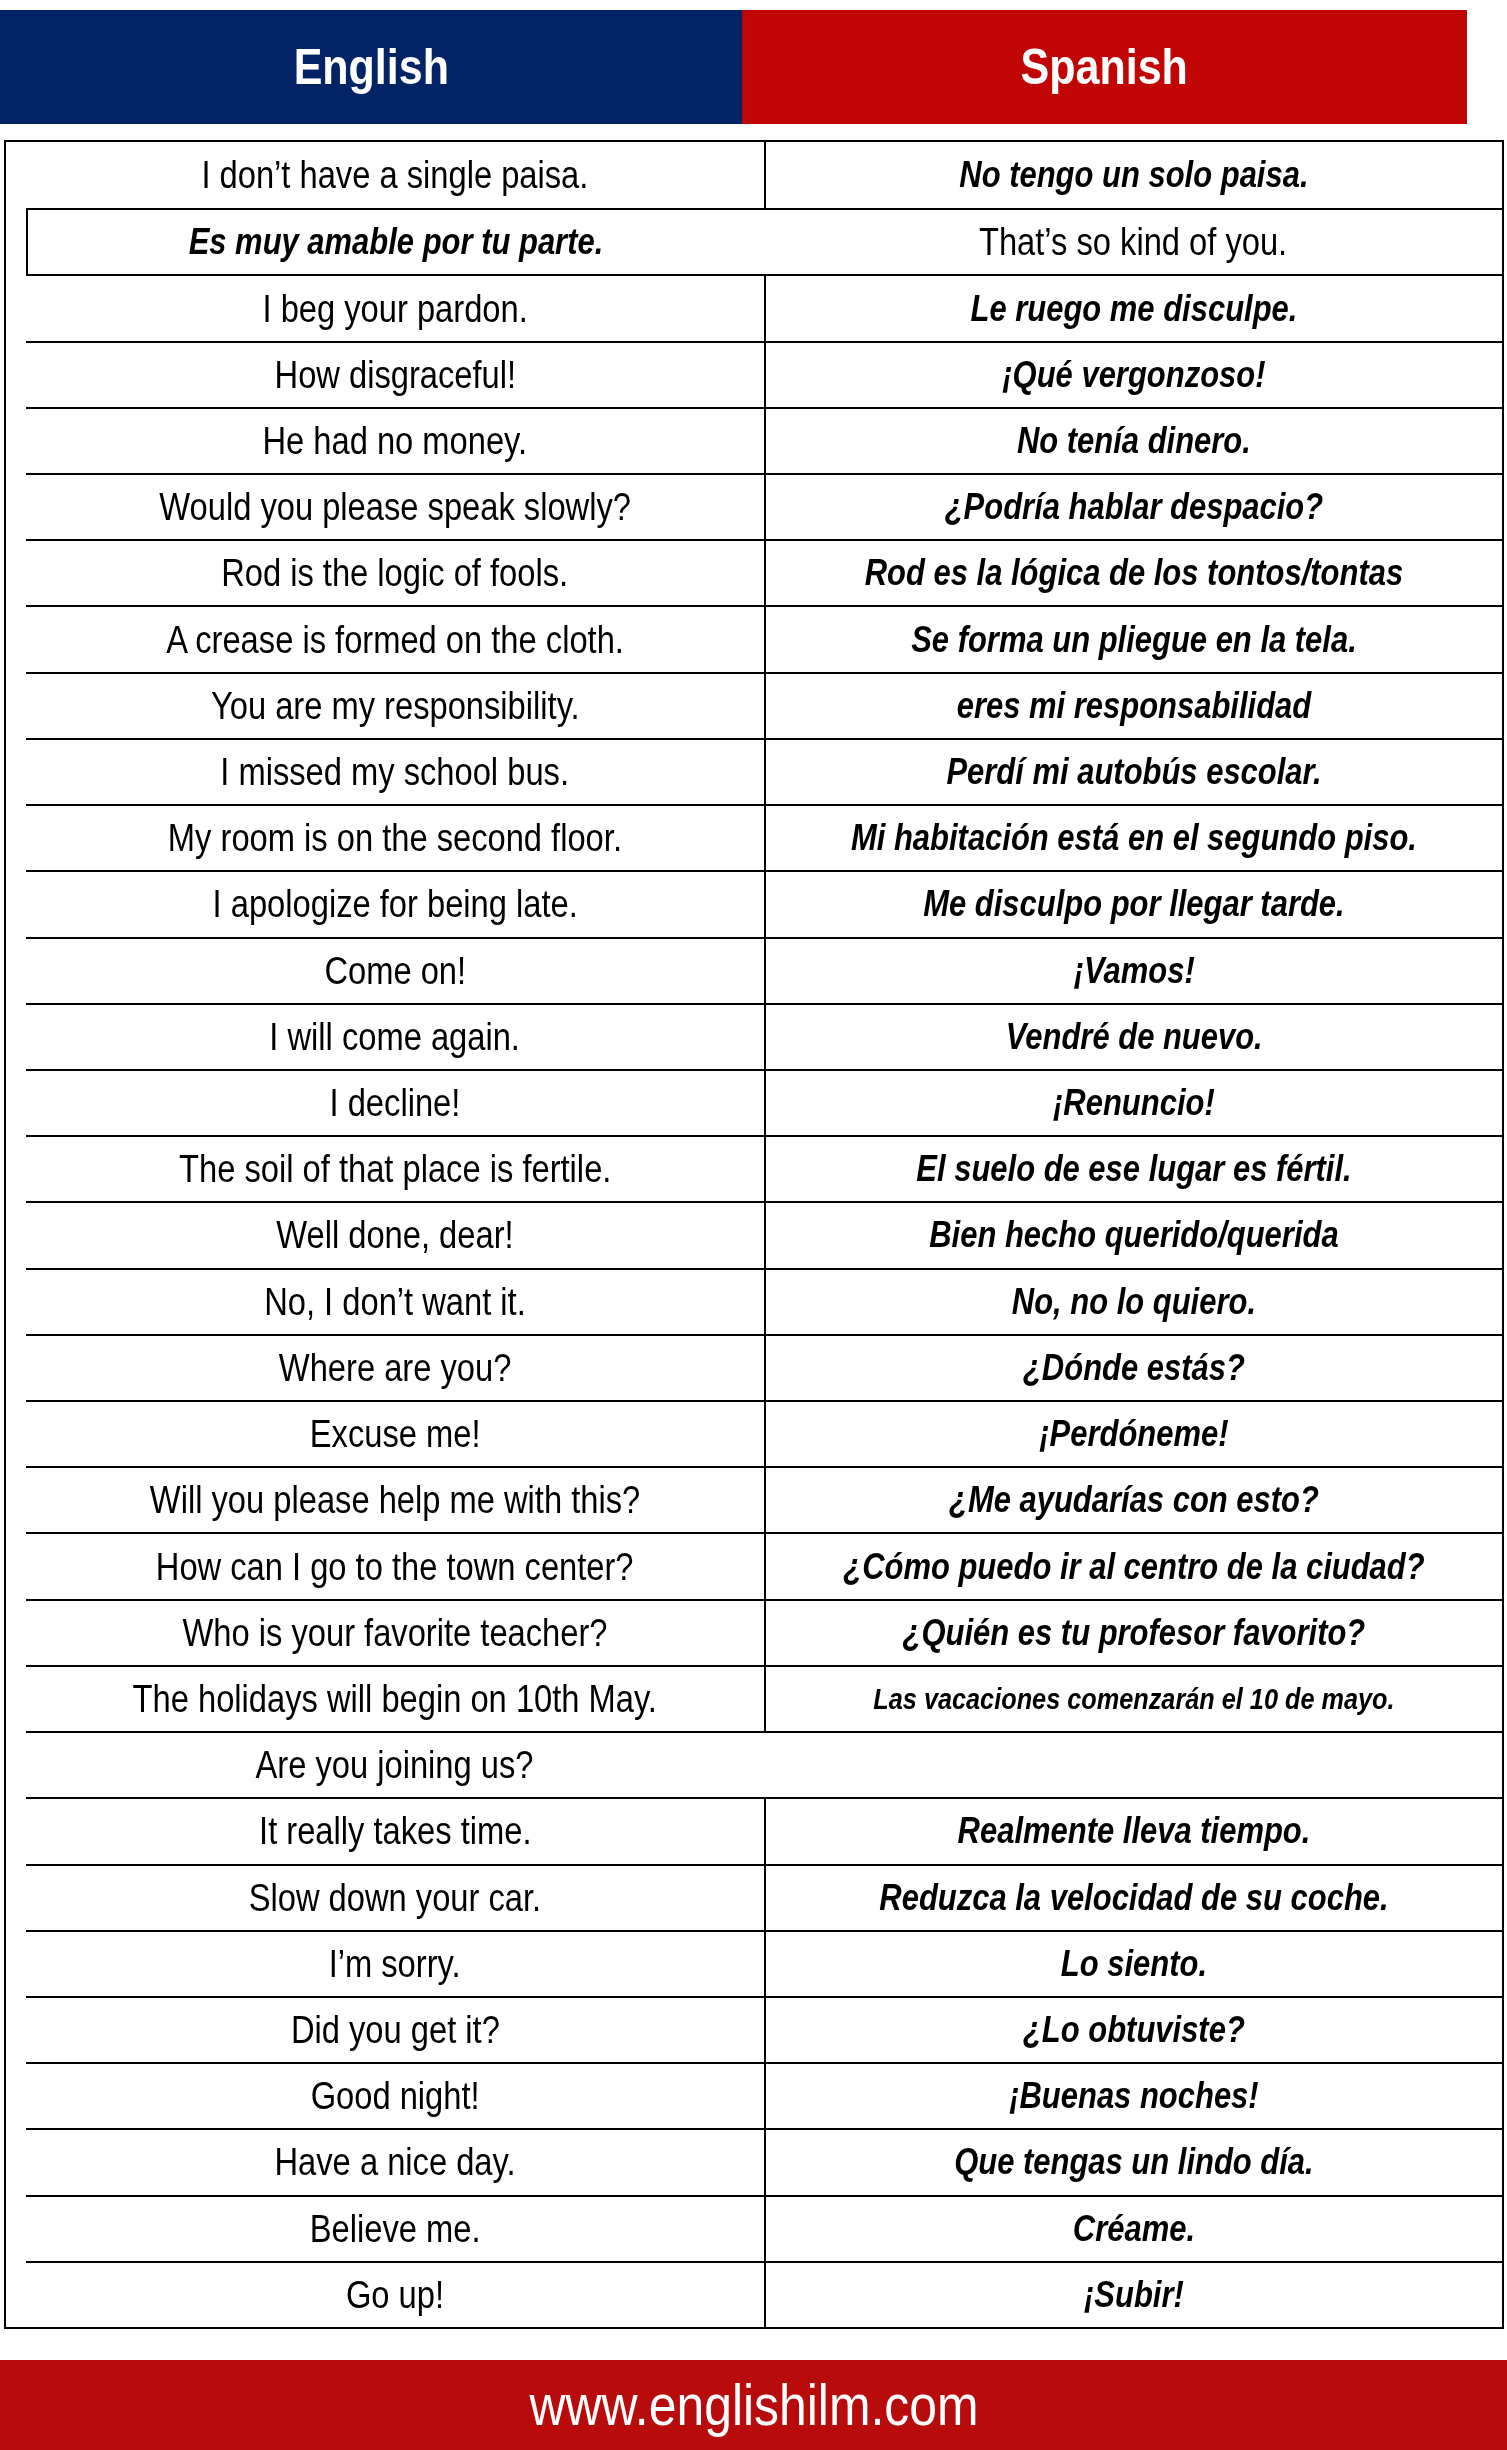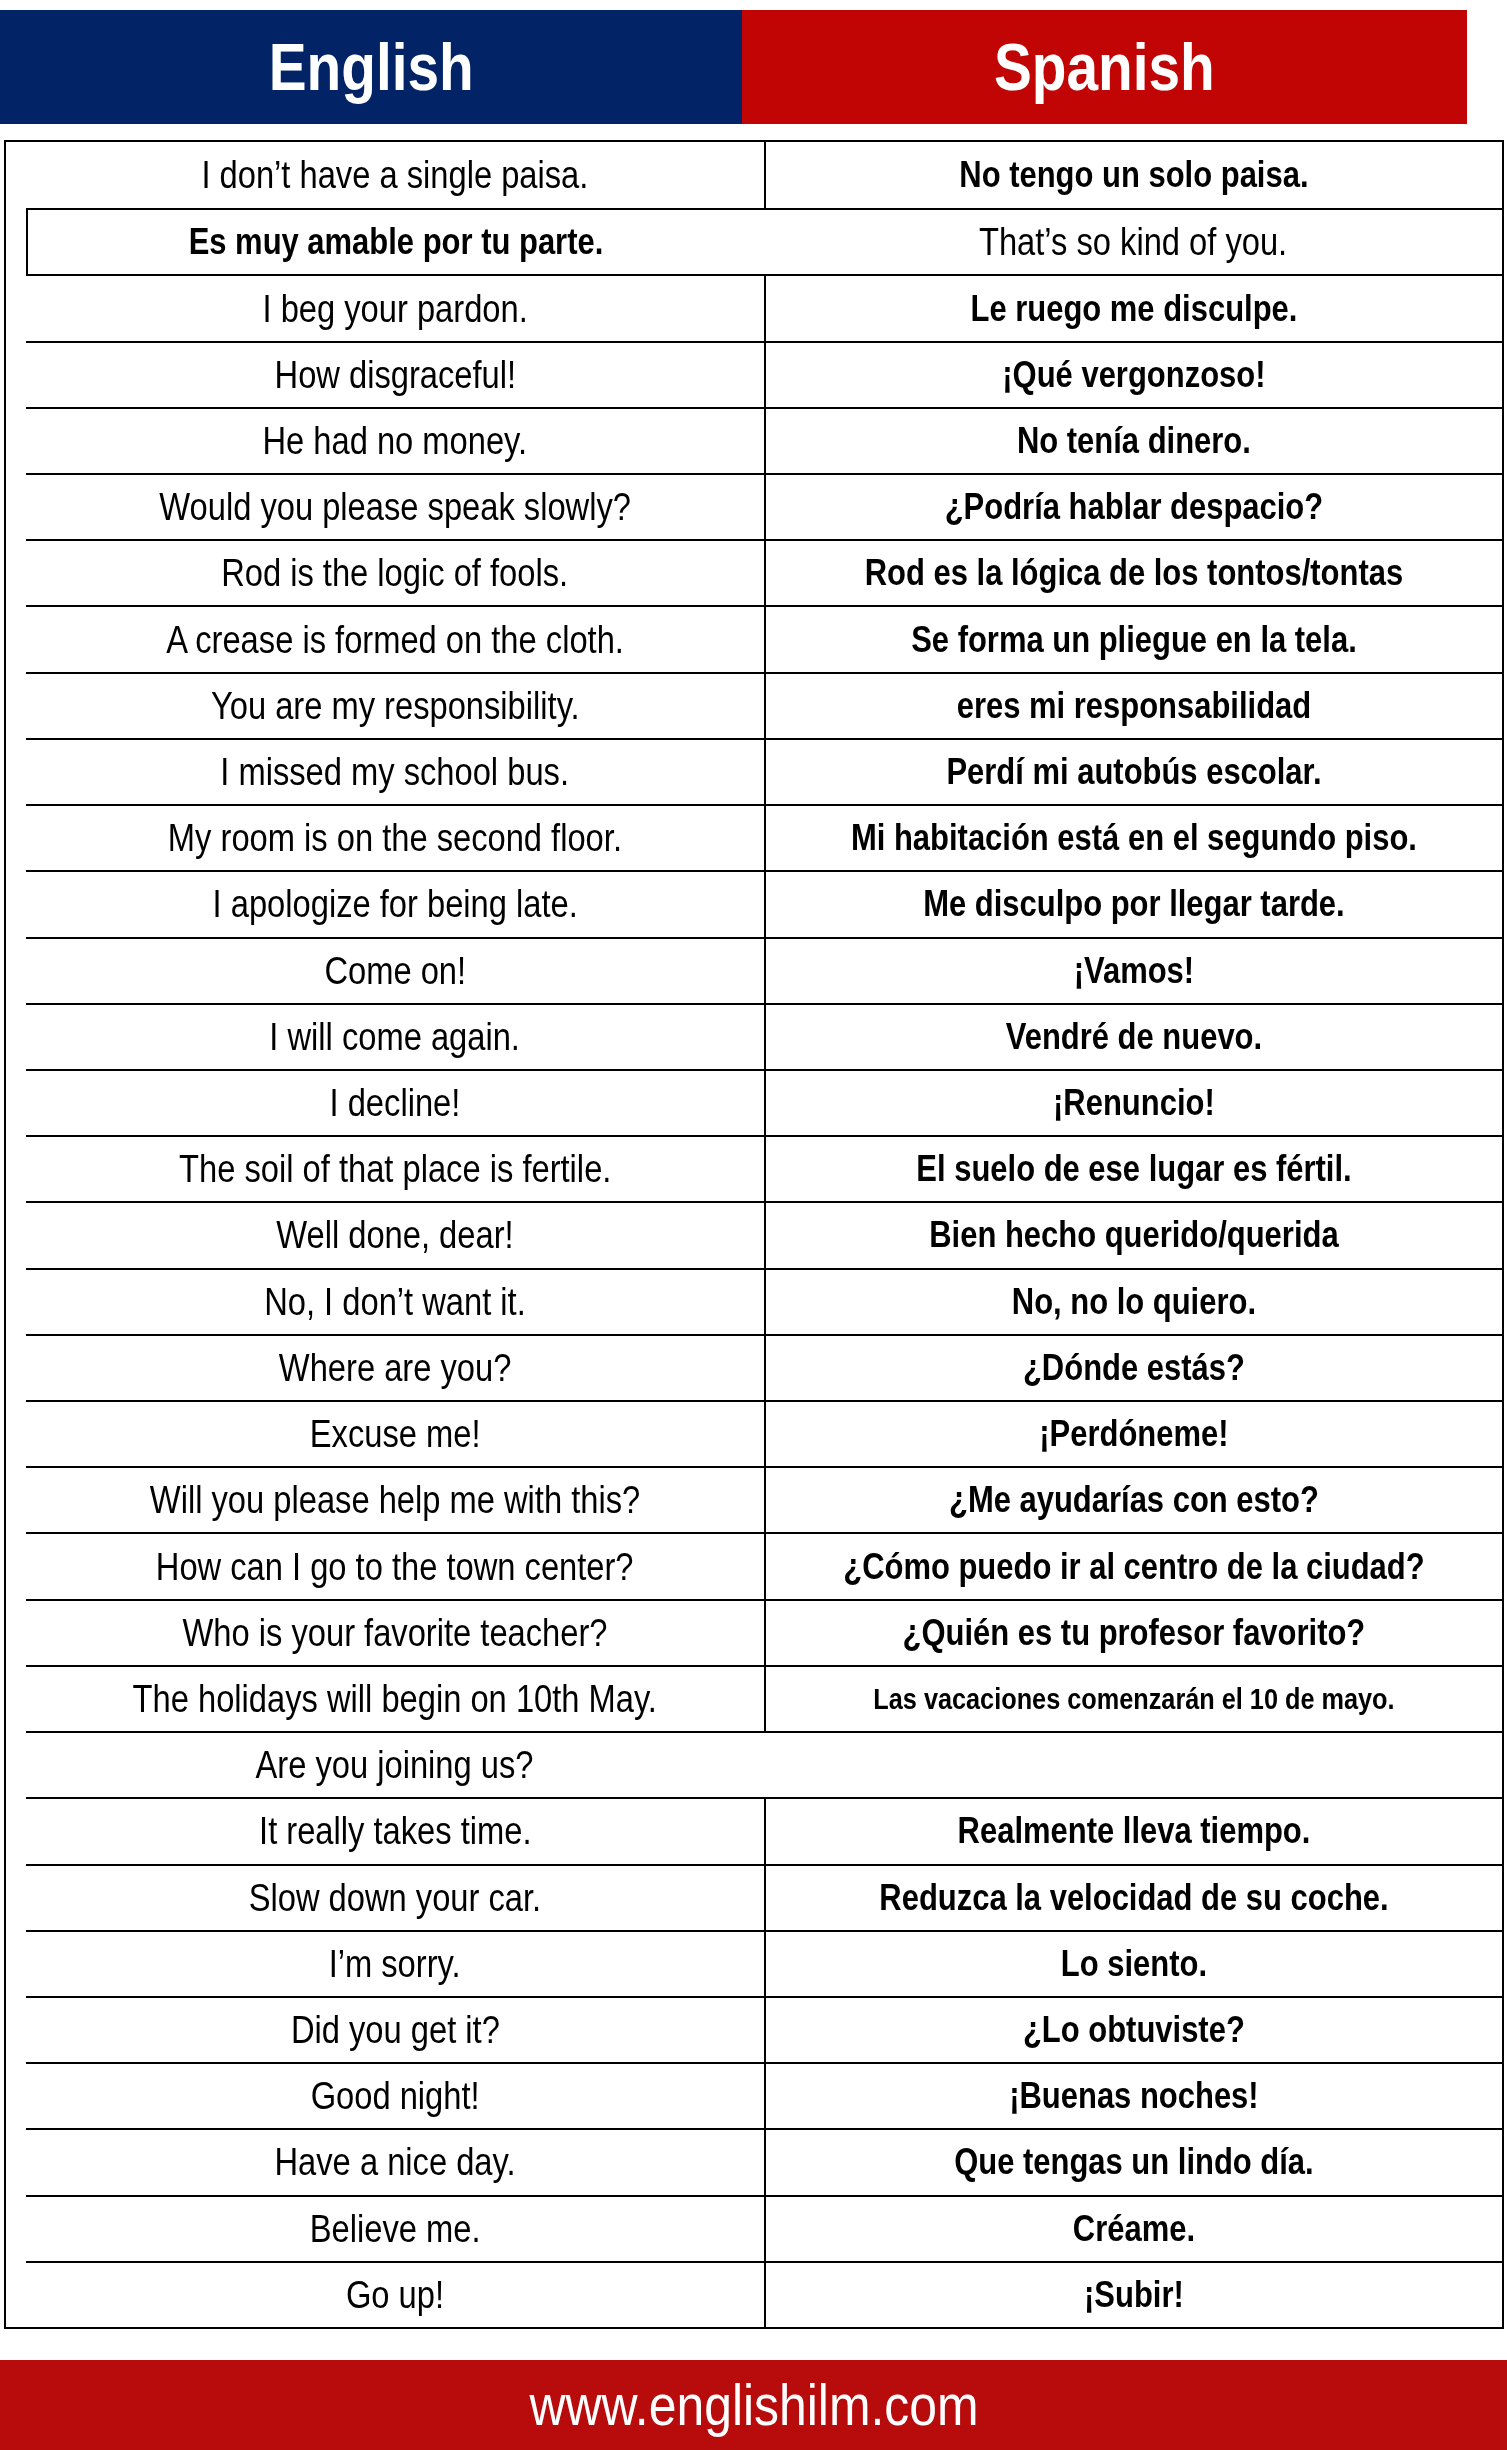--- a/index.html
+++ b/index.html
@@ -22,21 +22,21 @@
     left: 0;
     width: 1467px;
     height: 114px;
     display: flex;
   }
   .header-cell {
     display: flex;
     align-items: center;
     justify-content: center;
     color: var(--header-text, #ffffff);
-    font-size: 66px;
+    font-size: 50px;
     font-weight: 700;
     line-height: 1;
   }
   .header-cell.english { width: 742px; background: var(--navy, #022366); }
   .header-cell.spanish { flex: 1; background: var(--red-header, #c10505); }
   .condensed {
     display: inline-block;
     white-space: nowrap;
     transform: scaleX(0.86);
     transform-origin: center center;
@@ -61,21 +61,21 @@
     margin-left: 20px;
   }
   .row:first-child { border-top: none; }
   .cell {
     display: flex;
     align-items: center;
     justify-content: center;
     overflow: hidden;
     min-width: 0;
   }
-  .cell.es { border-left: 2.5px solid #000000; }
+  .cell.es { border-left: 2.5px solid #000000; font-style: italic; }
   .cell .txt {
     color: #000000;
     line-height: 1;
     padding: 0 4.9px;
   }
   .cell.en .txt { font-size: 38px; font-weight: 400; }
   .cell.es .txt { font-size: 36px; font-weight: 700; }
   .cell .txt.xs { font-size: 29.4px; }
   
   .footer {

